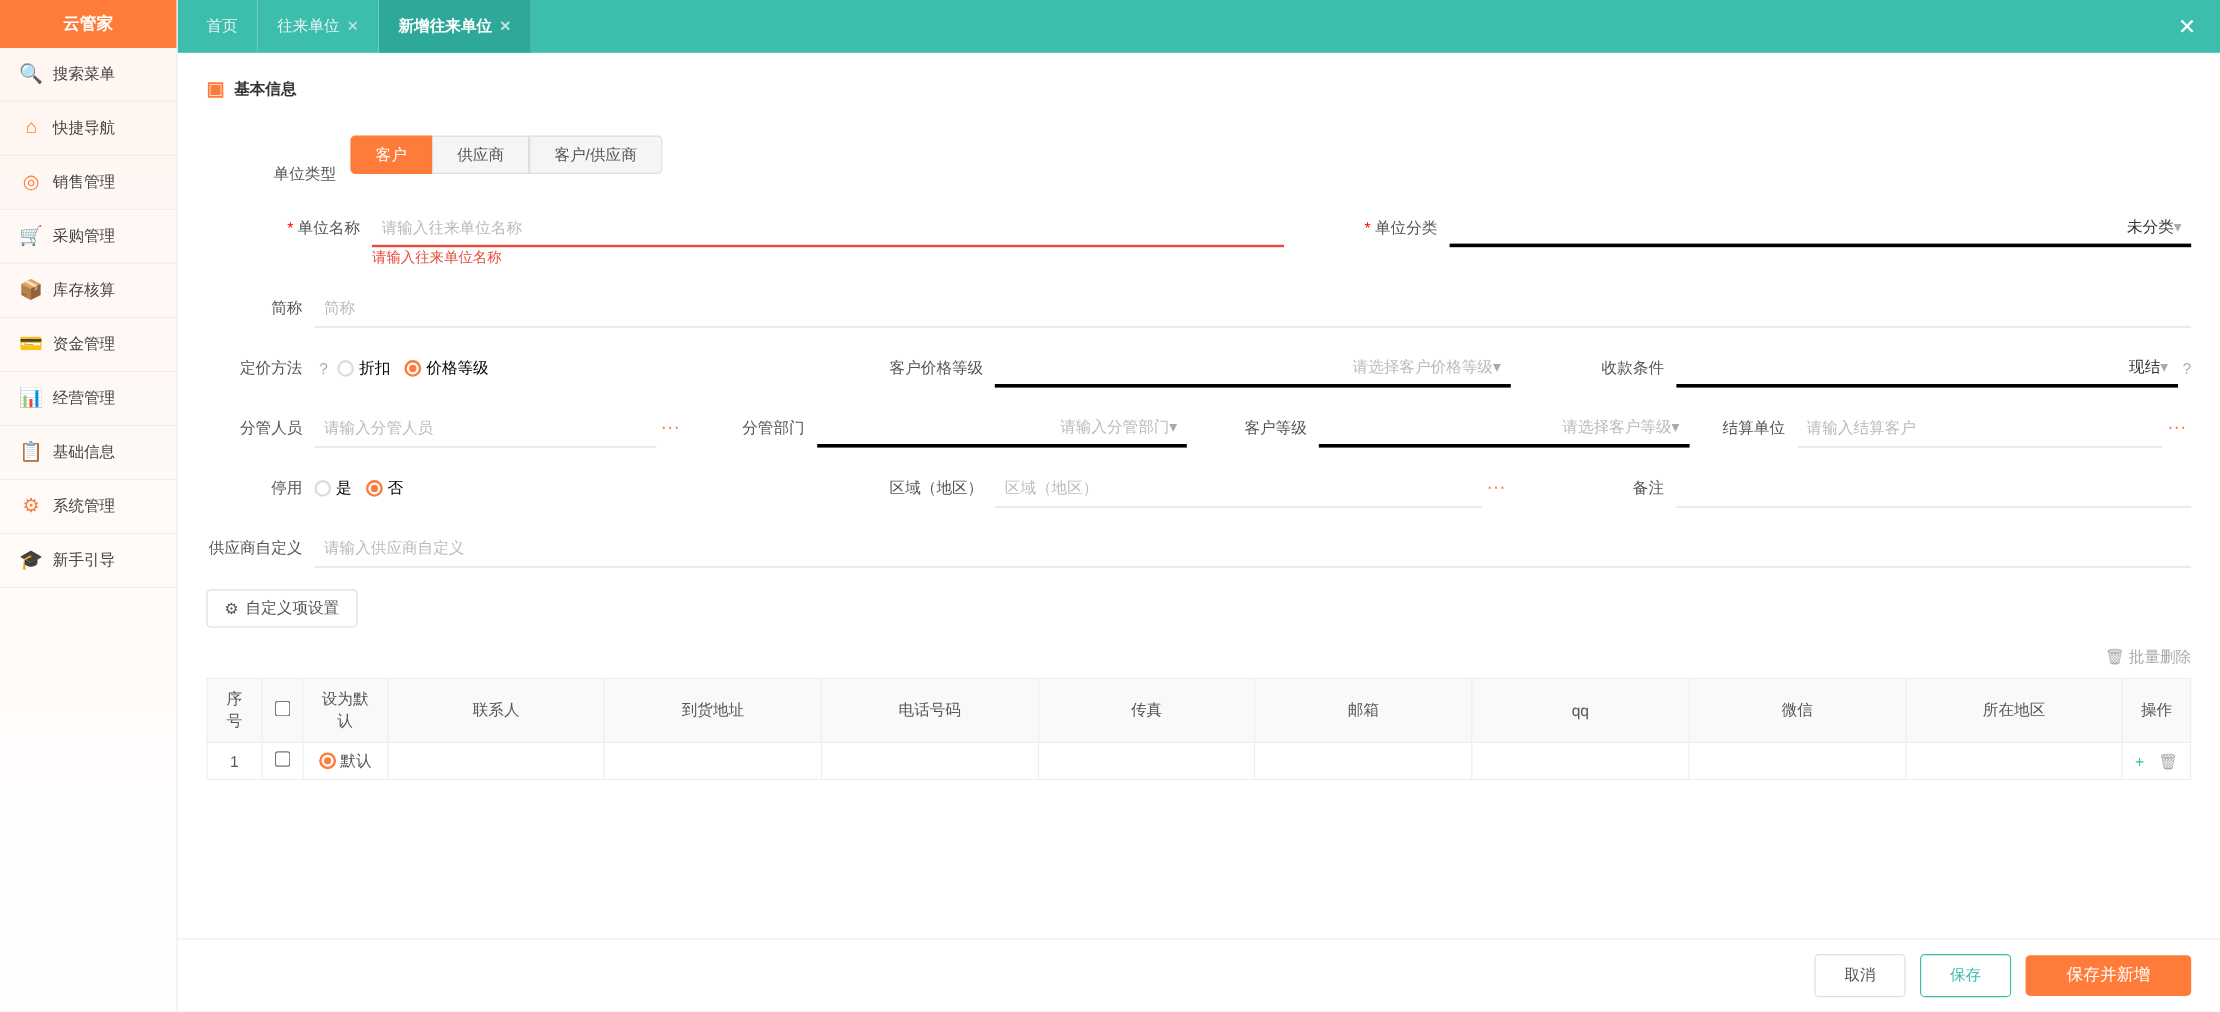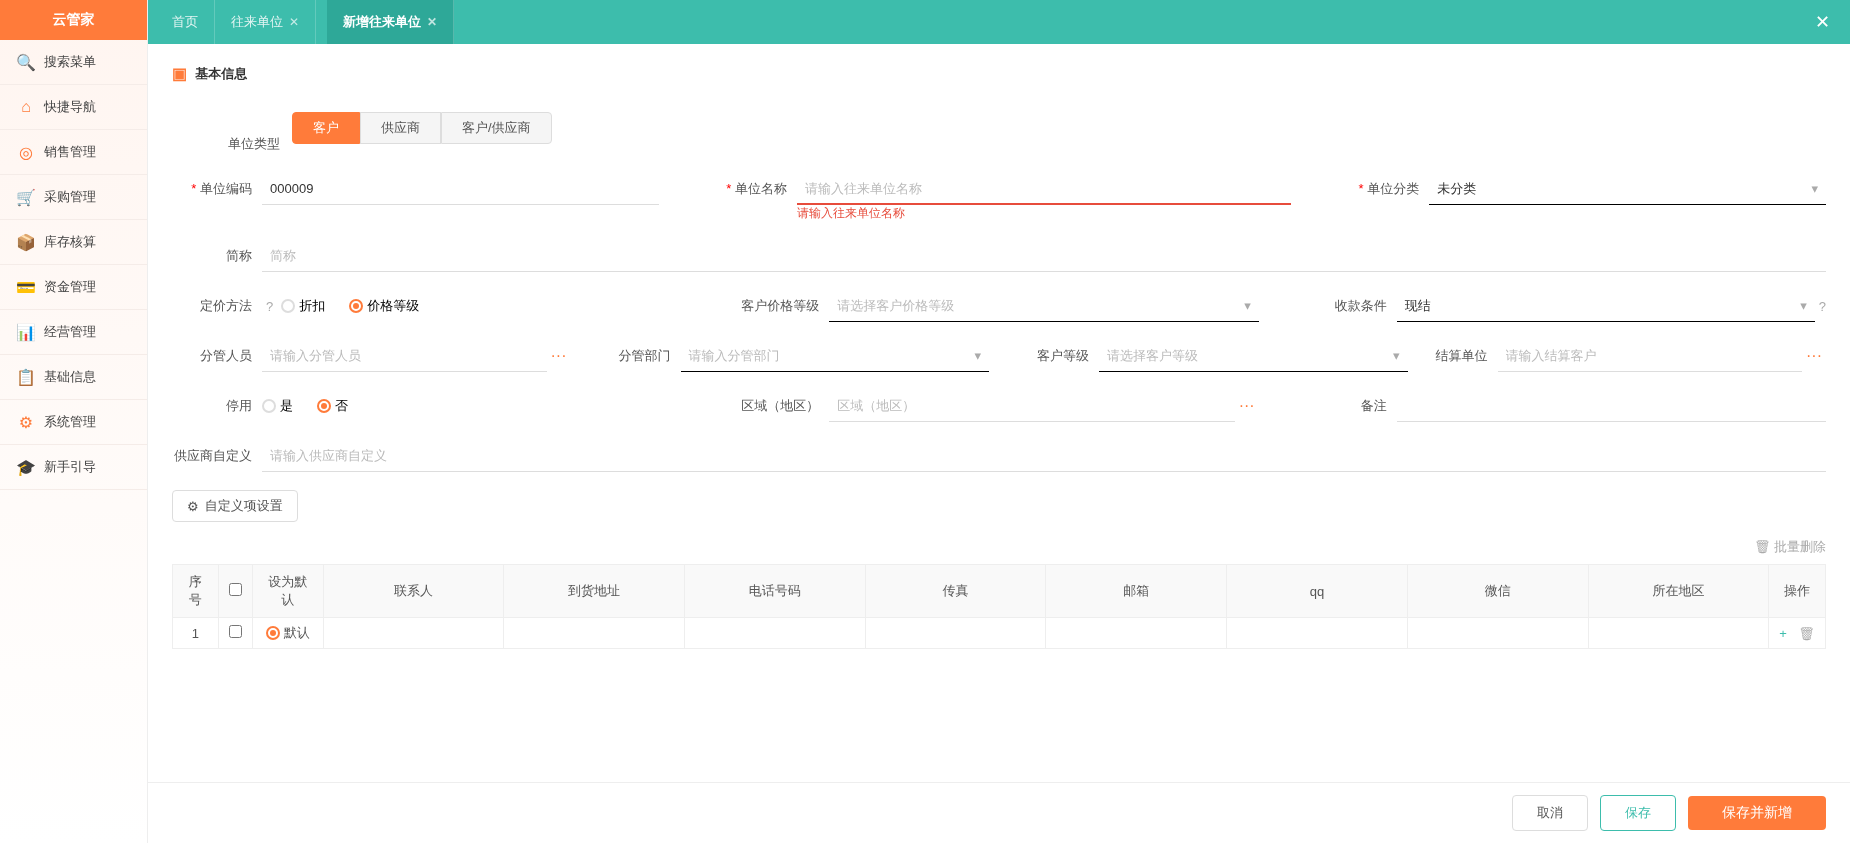--- a/index.html
+++ b/index.html
@@ -60,21 +60,20 @@
       height: 44px;
       cursor: pointer;
       color: rgba(255,255,255,0.85);
       font-size: 14px;
       border-right: 1px solid rgba(255,255,255,0.2);
     }
     .tab.active {
       background: #2ea898;
       color: white;
       font-weight: bold;
-      margin-left: 11px;
     }
     .tab-close { color: rgba(255,255,255,0.7); font-size: 12px; }
     .tab-spacer { flex: 1; }
     .window-close {
       color: white;
       font-size: 18px;
       cursor: pointer;
       padding: 0 12px;
     }
 
@@ -151,32 +150,33 @@
     }
     .field-input.error { border-bottom: 2px solid #e74c3c; }
     .field-input::placeholder { color: #bbb; }
     .error-msg { color: #e74c3c; font-size: 12px; margin-top: 2px; }
 
     .field-select {
       display: flex;
       align-items: center;
       flex: 1;
       height: 32px;
-      border-bottom: 1px solid #000000;
+      border-bottom: 3px solid #000000;
       padding: 0 8px;
       cursor: pointer;
+      text-align: right;
     }
     .field-select .select-text { flex: 1; color: #333; }
     .field-select .select-placeholder { flex: 1; color: #bbb; }
     .field-select .chevron { color: #aaa; }
 
     .field-question { color: #aaa; margin-left: 4px; cursor: pointer; }
 
     
-    .radio-group { display: flex; align-items: center; gap: 24px; }
+    .radio-group { display: flex; align-items: center; gap: 12px; }
     .radio-item { display: flex; align-items: center; gap: 4px; cursor: pointer; }
     .radio-circle {
       width: 14px; height: 14px; border-radius: 50%;
       border: 2px solid #ddd;
       display: flex; align-items: center; justify-content: center;
     }
     .radio-circle.checked { border-color: #ff7b3a; }
     .radio-circle.checked::after {
       content: '';
       width: 6px; height: 6px; border-radius: 50%;
@@ -341,24 +341,20 @@
       </div>
 
       <div class="unit-type-row">
         <span class="unit-type-label">单位类型</span>
         <button class="unit-btn active">客户</button>
         <button class="unit-btn">供应商</button>
         <button class="unit-btn">客户/供应商</button>
       </div>
 
       <div class="form-row">
-        <div class="form-field">
-          <span class="field-label required">单位编码</span>
-          <input class="field-input" type="text" value="000009" style="">
-        </div>
         <div style="width:48px;"></div>
         <div class="form-field" style="flex:1.2; flex-direction:column; align-items:flex-start;justify-content:flex-end;">
           <div style="display:flex; align-items:center; width:100%;">
             <span class="field-label required">单位名称</span>
             <input class="field-input error" type="text" placeholder="请输入往来单位名称" style="">
           </div>
           <div style="padding-left:90px;">
             <span class="error-msg">请输入往来单位名称</span>
           </div>
         </div>

